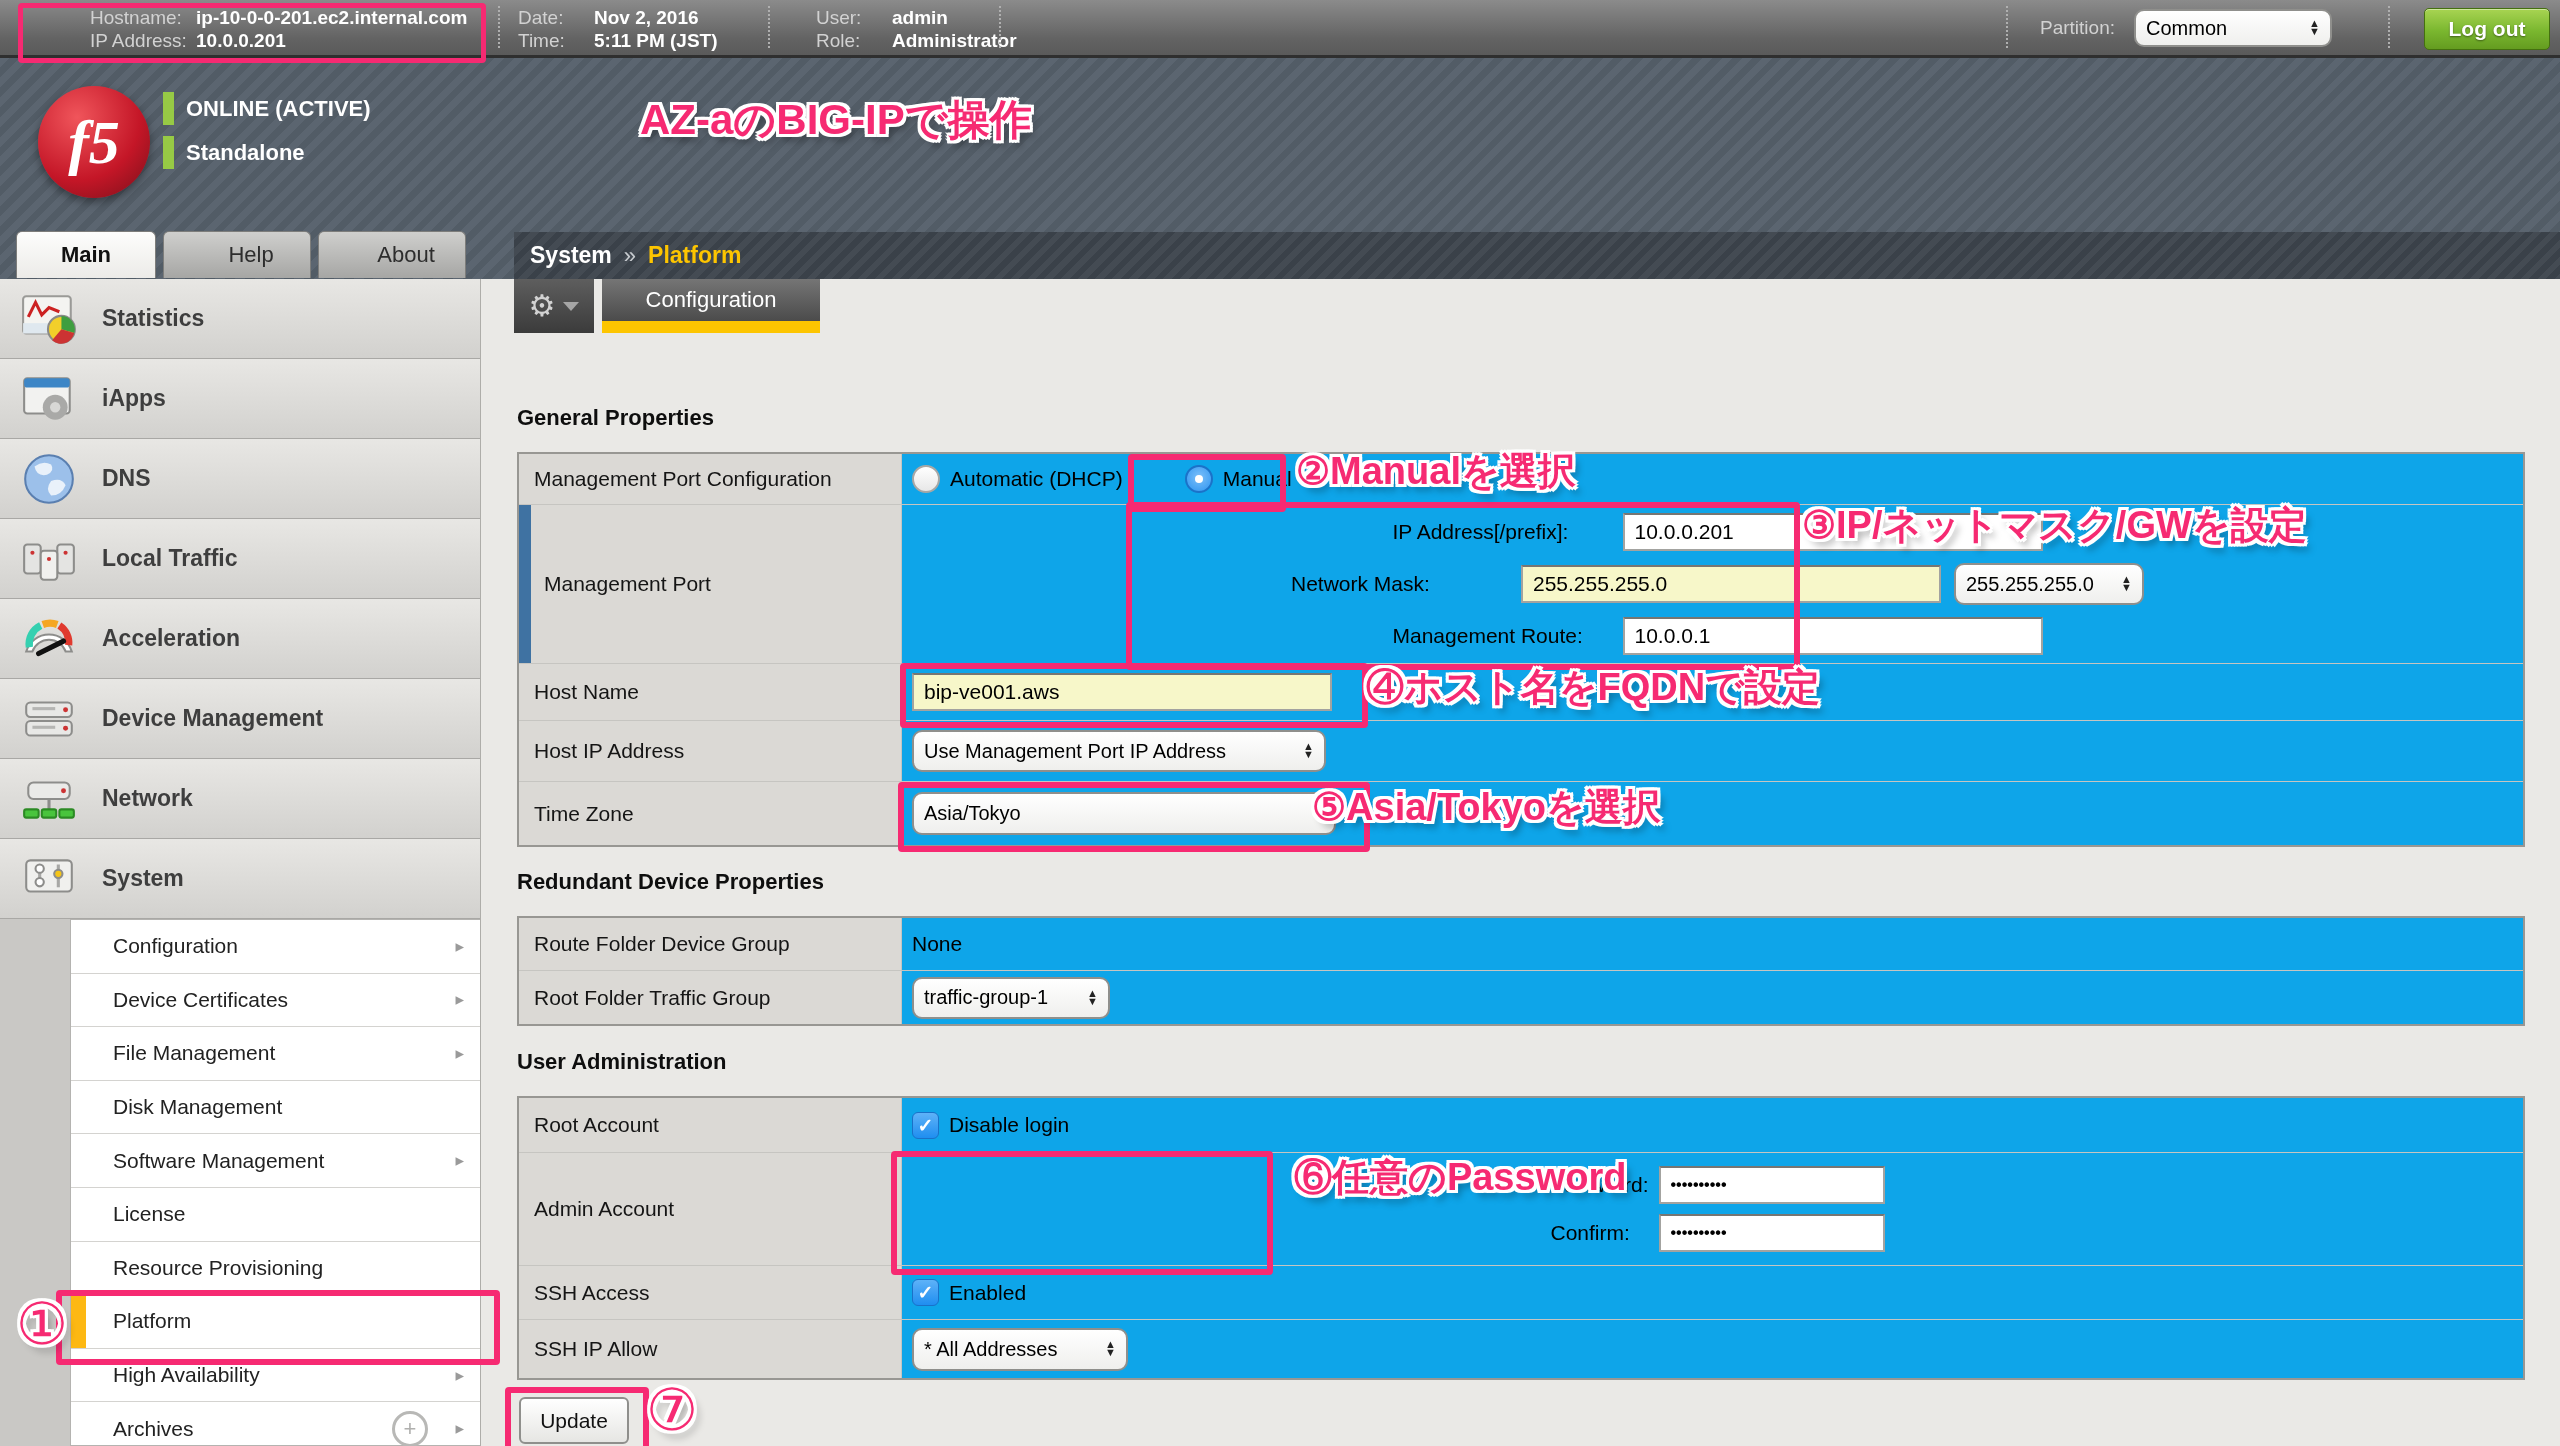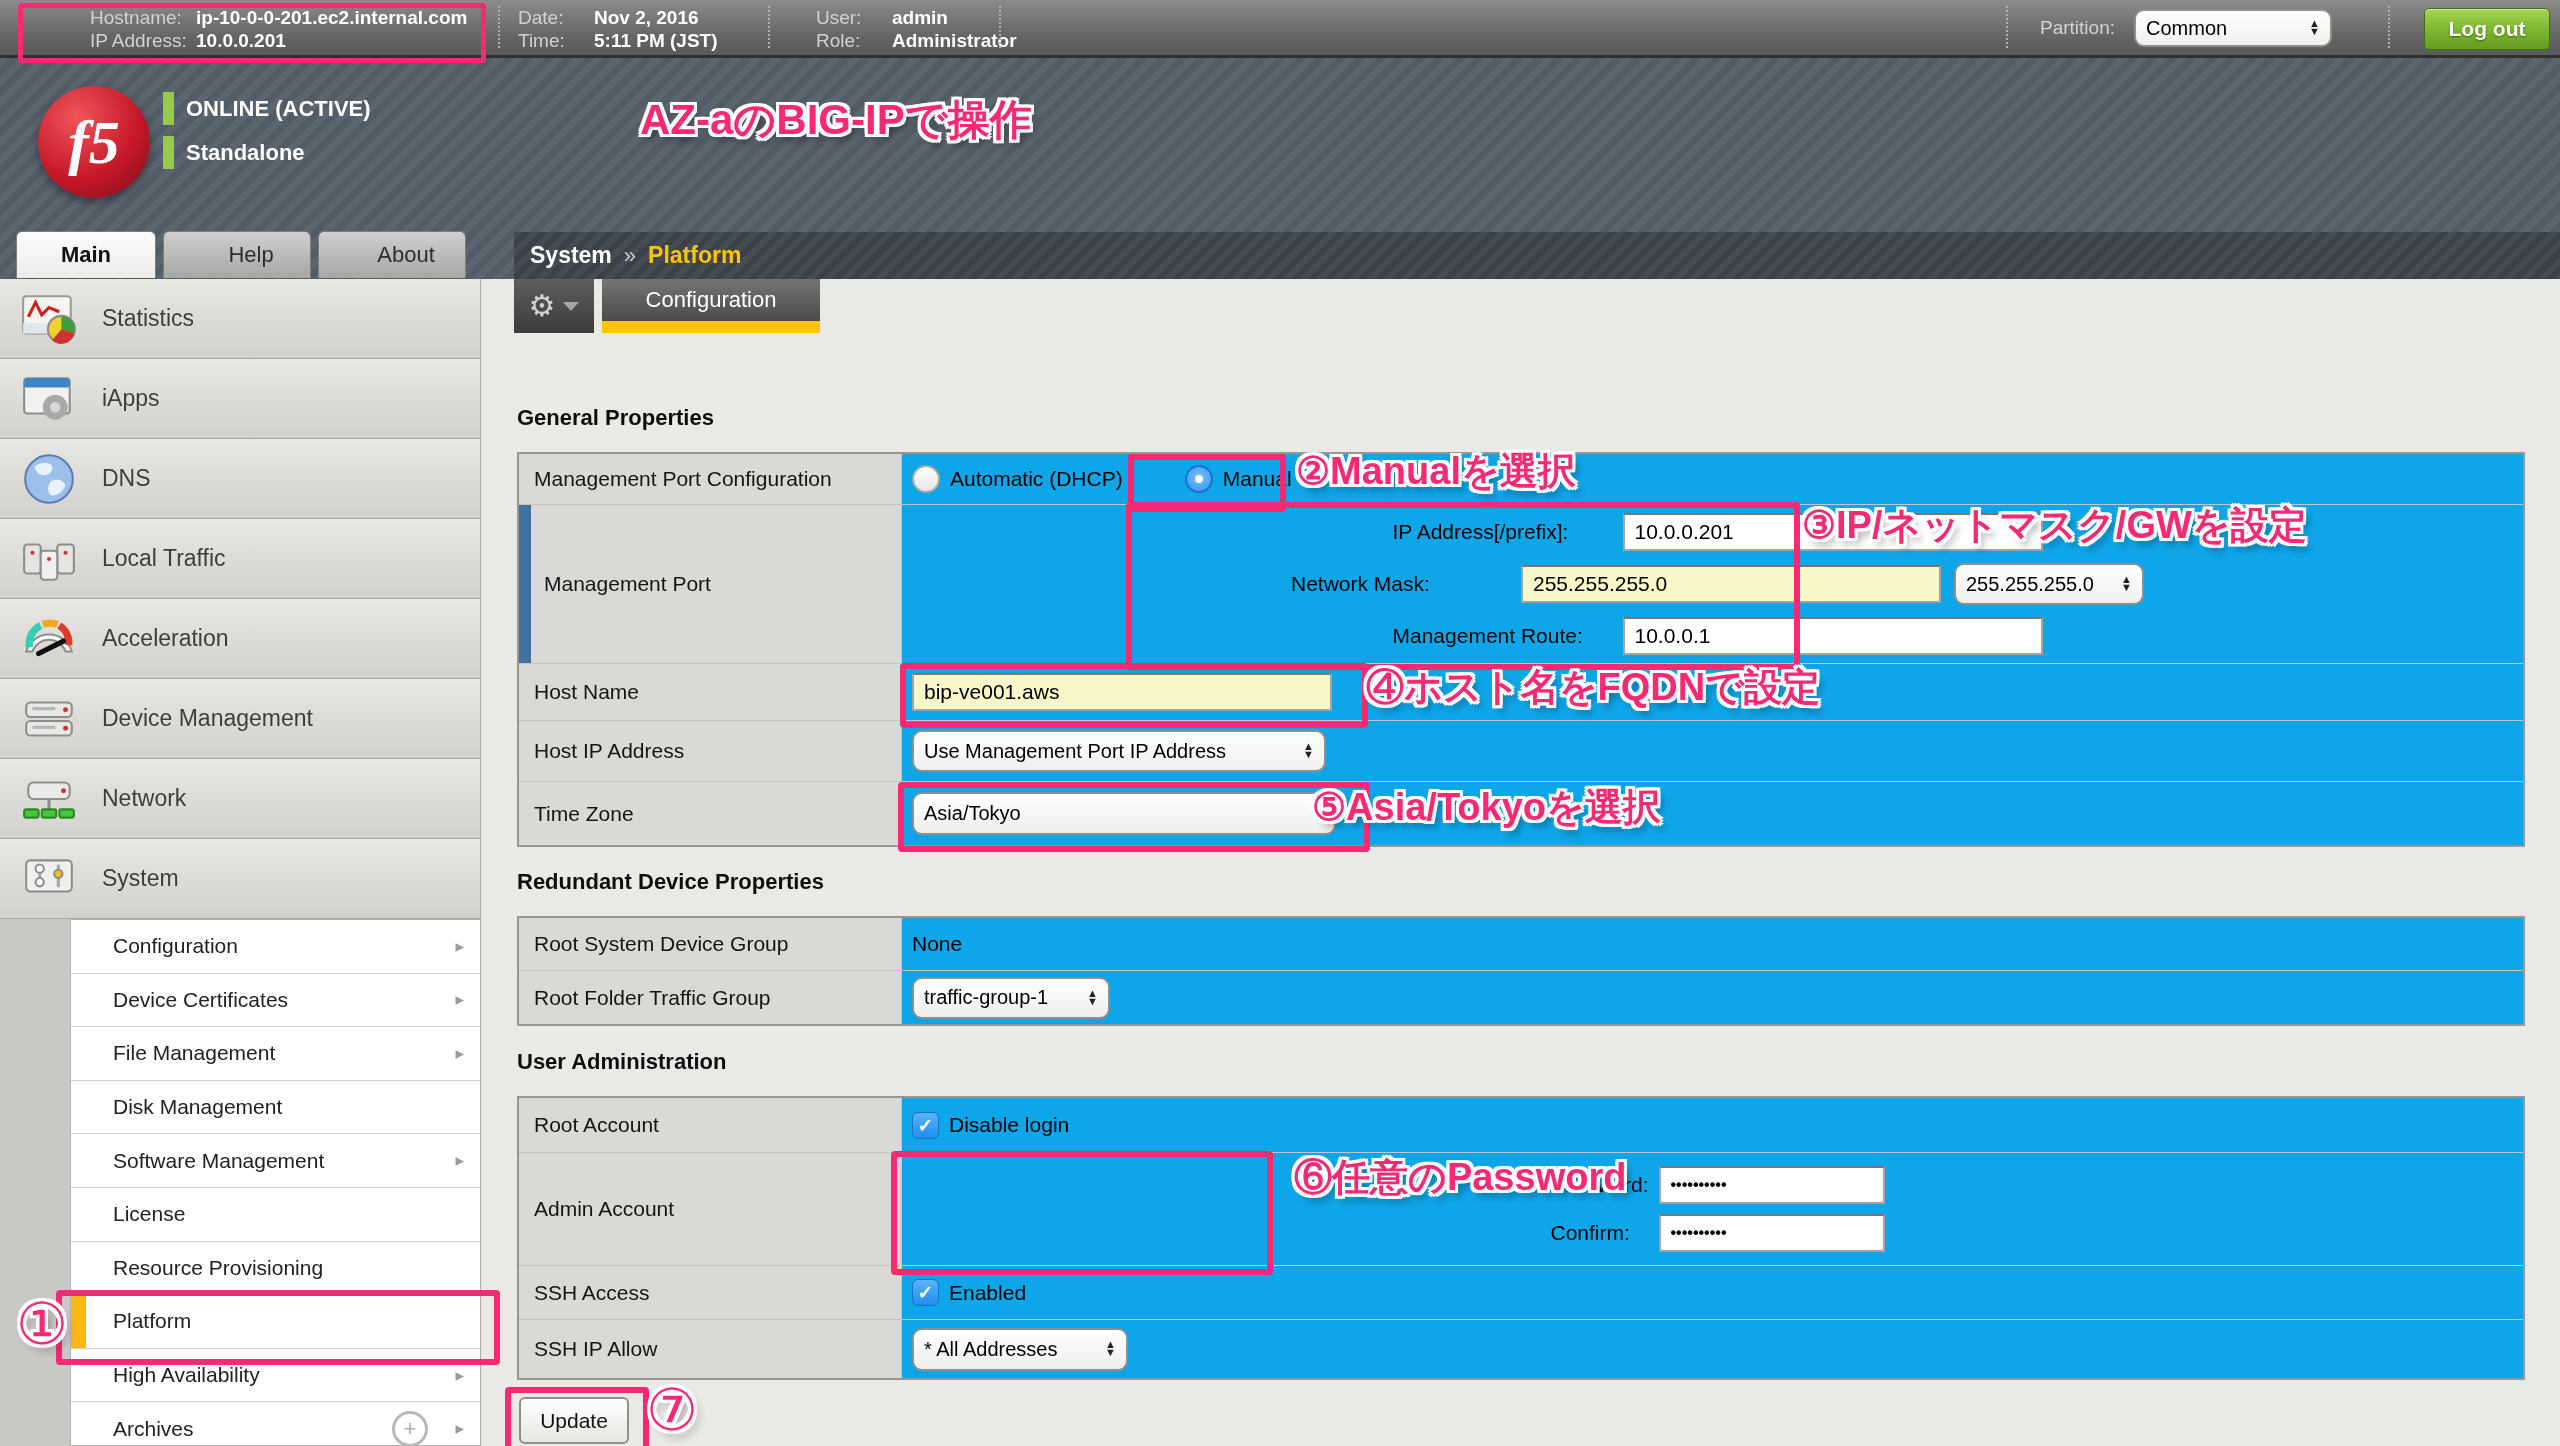--- a/index.html
+++ b/index.html
@@ -51,21 +51,21 @@
   .tri{width:0;height:0;border-left:8px solid transparent;border-right:8px solid transparent;border-top:9px solid #a5a5a5;}
   .cfgtab{position:absolute;left:602px;top:279px;width:218px;height:54px;
           background:linear-gradient(#757575,#4b4b4b);color:#fff;font-size:22px;
           display:flex;align-items:center;justify-content:center;box-sizing:border-box;
           border-bottom:12px solid #fdc500;}
   
   .sidebar{position:absolute;left:0;top:279px;width:480px;height:1167px;background:#c9c8c5;border-right:1px solid #aeada9;}
   .sitem{height:80px;background:linear-gradient(#e8e7e4,#d2d1ce);border-bottom:1px solid #a9a8a5;
          display:flex;align-items:center;box-sizing:border-box;padding-left:20px;}
   .sitem .ic{width:58px;height:58px;margin-right:24px;flex:0 0 auto;}
-  .sitem .tx{font-size:23px;font-weight:normal;color:#3e3e3e;}
+  .sitem .tx{font-size:23px;font-weight:bold;color:#3e3e3e;}
   .submenu{position:absolute;left:70px;top:640px;width:410px;bottom:0;background:#fff;
            border:1px solid #b4b3b0;border-right:none;box-sizing:border-box;}
   .subitem{height:53.6px;border-bottom:1px solid #d4d3d0;display:flex;align-items:center;
            padding-left:42px;box-sizing:border-box;font-size:21px;color:#222;position:relative;}
   .subitem .arr{position:absolute;right:16px;color:#9a9a9a;font-size:17px;}
   .subitem.active::before{content:"";position:absolute;left:0;top:0;bottom:0;width:15px;background:#fdb813;}
   .plusic{position:absolute;right:52px;width:30px;height:30px;border:3px solid #b8b8b6;border-radius:50%;
           color:#b0b0ae;display:flex;align-items:center;justify-content:center;font-size:22px;line-height:1;}
   
   .sect{position:absolute;font-size:22px;font-weight:bold;color:#0e0e0e;}
@@ -364,21 +364,21 @@
 <div class="pinkbox" style="left:1126px;top:502px;width:662px;height:156px"></div>
 <span class="ann mid" style="left:1802px;top:500px">③IP/ネットマスク/GWを設定</span>
 <div class="pinkbox" style="left:900px;top:663px;width:456px;height:53px"></div>
 <span class="ann mid" style="left:1366px;top:662px">④ホスト名をFQDNで設定</span>
 <div class="pinkbox" style="left:898px;top:782px;width:460px;height:58px"></div>
 <span class="ann mid" style="left:1312px;top:782px">⑤Asia/Tokyoを選択</span>
 
 <div class="sect" style="left:517px;top:869px">Redundant Device Properties</div>
 <div class="tbl" style="top:916px">
   <div class="trow" style="height:52px">
-    <div class="cl">Root System Device Group</div>
+    <div class="cl">Route Folder Device Group</div>
     <div class="cr">
         <span>None</span>
       </div>
   </div>
   <div class="trow" style="height:53px">
     <div class="cl">Root Folder Traffic Group</div>
     <div class="cr">
       <div class="pill" style="width:198px;height:42px">
         <span>traffic-group-1</span>
         <span class="arrows">

